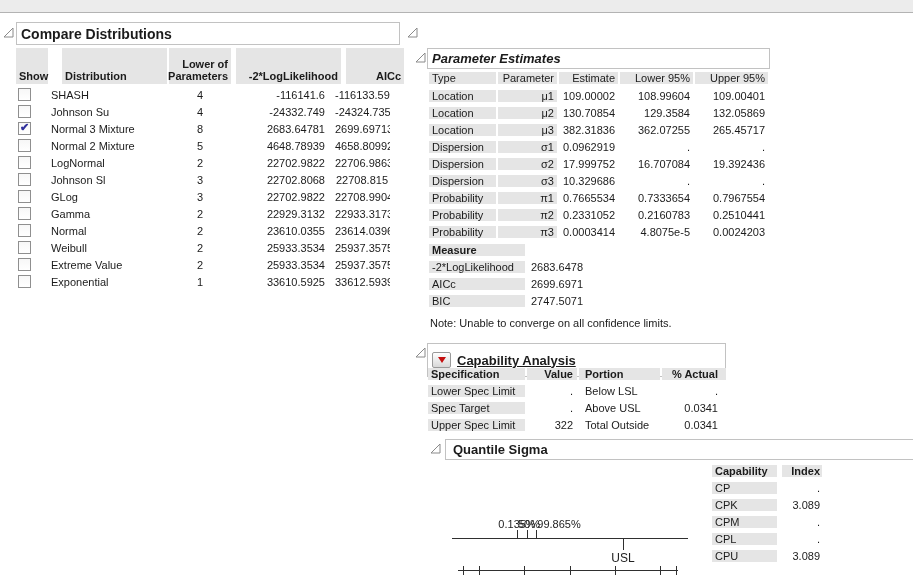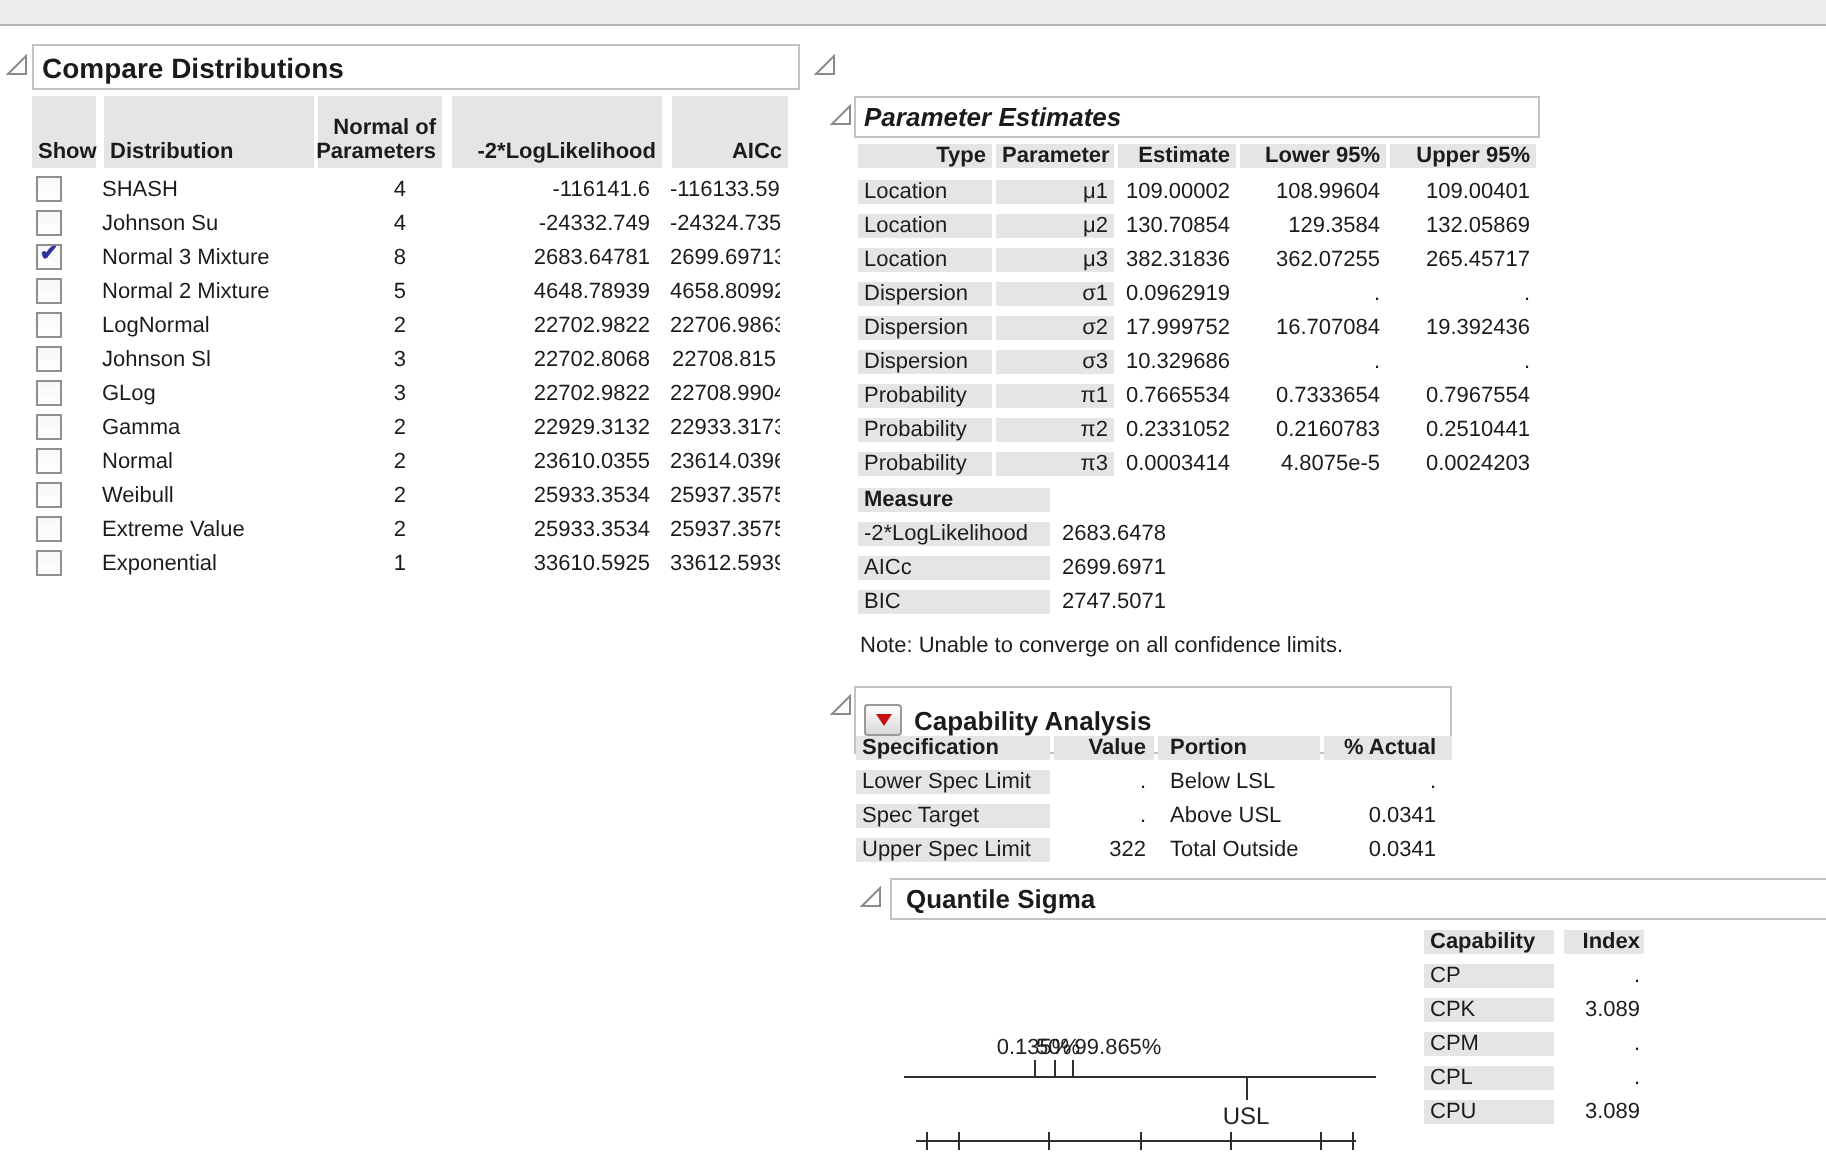--- a/index.html
+++ b/index.html
@@ -19,40 +19,40 @@
   .cell{box-sizing:border-box;padding:0 3px;font-size:11px;white-space:nowrap;overflow:hidden;}
   .gray{background:#e5e5e5;}
   .b{font-weight:bold;}
   .r{text-align:right;}
   
   #cdtable{position:absolute;left:16px;top:48px;}
   .cd-header{display:flex;height:36px;}
   .hcell{display:flex;flex-direction:column;justify-content:flex-end;align-items:flex-start;
          box-sizing:border-box;padding:1px 3px 2px 3px;font-weight:bold;font-size:11px;background:#e5e5e5;}
   .hcell.r{align-items:flex-end;}
-  .c-show{width:32px;margin-right:4px;}
+  .c-show{width:32px;margin-right:14px;}
   .c-dist{width:105px;margin-right:2px;}
   .c-np{width:62px;margin-right:5px;}
   .c-ll{width:105px;margin-right:5px;}
   .c-aicc{width:58px;}
   .cell.c-np{padding-right:14px;}
   .cell.c-ll,.cell.c-aicc{padding-right:2px;}
   .cbwrap{width:32px;display:flex;justify-content:flex-start;padding-left:2px;box-sizing:border-box;}
   .checkbox{width:13px;height:13px;border:1px solid #8f8f8f;background:linear-gradient(#f7f7f7,#ffffff);
             box-sizing:border-box;display:flex;align-items:center;justify-content:center;}
   .check{font-size:11px;line-height:11px;color:#31319c;font-weight:bold;position:relative;top:-1px;}
   
   #petable{position:absolute;left:429px;top:70px;}
   .pe-t{width:67px;margin-right:2px;}
   .pe-p{width:59px;margin-right:2px;}
   .pe-e{width:59px;margin-right:2px;}
   .pe-lo{width:73px;margin-right:2px;}
   .pe-up{width:73px;}
   .pehead{display:flex;height:15px;align-items:center;}
-  .pehead .cell{font-weight:bold;text-align:right;}
+  .pehead .cell{font-weight:normal;}
   
   #measure{position:absolute;left:429px;top:240px;}
   .m-l{width:96px;margin-right:2px;}
   .m-v{width:90px;padding-left:4px;}
   
   #note{position:absolute;left:430px;top:317px;font-size:11px;}
   
   #catable{position:absolute;left:428px;top:364px;}
   .ca-s{width:97px;margin-right:2px;}
   .ca-v{width:50px;margin-right:2px;padding-right:4px;}
@@ -81,21 +81,21 @@
 
   <div id="cdtable">
     <div class="cd-header">
       <div class="hcell c-show">
           <span>Show</span>
         </div>
       <div class="hcell c-dist">
           <span>Distribution</span>
         </div>
       <div class="hcell c-np r">
-        <span>Normal of</span>
+        <span>Lower of</span>
         <span>Parameters</span>
       </div>
       <div class="hcell c-ll r">
           <span>-2*LogLikelihood</span>
         </div>
       <div class="hcell c-aicc r">
           <span>AICc</span>
         </div>
     </div>
 
@@ -334,21 +334,21 @@
       <span class="cell m-l gray">BIC</span>
       <span class="cell m-v">2747.5071</span>
     </div>
   </div>
 
   <div id="note">Note: Unable to converge on all confidence limits.</div>
 
   <svg class="otri" style="left:415px;top:347px;" width="11" height="11">
       <polygon points="1,10 10,1 10,10" fill="#ffffff" stroke="#8a8a8a"></polygon>
     </svg>
-  <div class="titlebox" style="left:427px;top:343px;width:299px;height:34px;">
+  <div class="titlebox" style="left:427px;top:343px;width:299px;height:34px;text-decoration:underline;">
     <span class="redbtn">
         <span class="tri"></span>
       </span>
     <span class="t" style="font-size:13px;">Capability Analysis</span>
   </div>
 
   <div id="catable">
     <div class="trow" style="height:16px;">
       <span class="cell ca-s gray b">Specification</span>
       <span class="cell ca-v gray b r">Value</span>

